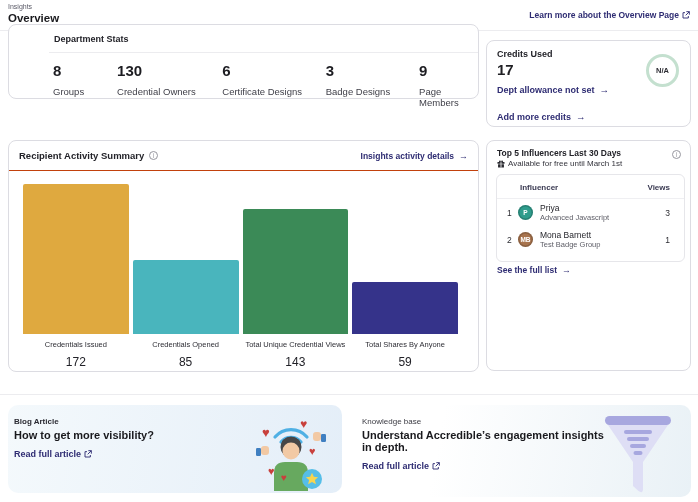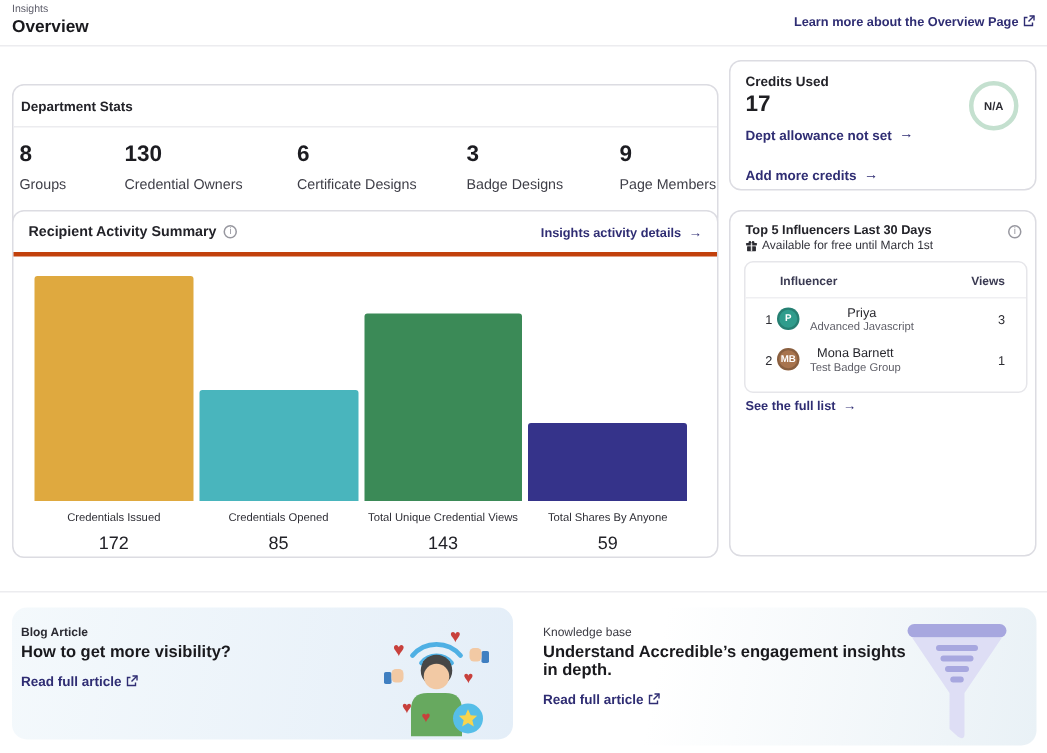--- a/index.html
+++ b/index.html
@@ -16,54 +16,54 @@
   .arrow-link::after { content:"\2192"; font-weight:400; margin-left:2px; font-size:1.05em; }
   .ext-icon { width:8px; height:8px; display:inline-block; }
 
   .divider-full { position:absolute; left:0; width:698px; border-top:1px solid #ececef; }
   .div-top { top:30px; }
   .div-bottom { top:394px; }
 
   .card { position:absolute; background:#fff; border:1px solid #dcdce2; border-radius:8px; }
 
   
-  #dept-card { left:8px; top:56px; width:471px; height:97px; }
+  #dept-card { left:8px; top:24px; width:471px; height:75px;padding-left:40px; }
   .card-head { display:flex; align-items:center; padding:0 10px 0 5px; height:28px; border-bottom:1px solid #ececef; font-size:9px; font-weight:700; color:#232329; }
   .stats-row { display:flex; padding:9px 0 0 4px; }
   .stat-col:nth-child(1){ width:70px; } .stat-col:nth-child(2){ width:115px; }
   .stat-col:nth-child(3){ width:113px; } .stat-col:nth-child(4){ width:102px; }
   .stat-value { font-size:15px; font-weight:700; color:#1c1c21; }
   .stat-label { font-size:9.5px; color:#3e3e47; margin-top:7px; }
 
   
   #credits-card { left:486px; top:40px; width:205px; height:87px; }
   .credits-title { position:absolute; left:10px; top:8px; font-size:9px; font-weight:700; color:#232329; }
   .credits-value { position:absolute; left:10px; top:20px; font-size:15px; font-weight:700; }
   .credits-link1 { position:absolute; left:10px; top:43px; font-size:9px; }
   .credits-link2 { position:absolute; left:10px; top:70px; font-size:9px; }
   .credits-gauge { position:absolute; right:11px; top:13px; width:33px; height:33px; border:3px solid #c4e0cf; border-radius:50%;
     display:flex; align-items:center; justify-content:center; font-size:7.5px; font-weight:700; color:#2c2c33; }
 
   
   #activity-card { left:8px; top:140px; width:471px; height:232px; }
-  .act-head { display:flex; align-items:center; height:30px; padding:0 10px 0 10px; border-bottom:3px solid #c2410c;justify-content:center; }
+  .act-head { display:flex; align-items:center; height:30px; padding:0 10px 0 10px; border-bottom:1px solid #c2410c;justify-content:center; }
   .act-title { font-size:9.5px; font-weight:700; color:#232329; }
   .info-icon { width:9px; height:9px; border:1px solid #97979f; border-radius:50%; color:#97979f;
     display:inline-flex; align-items:center; justify-content:center; margin-left:5px; font-size:6.5px; }
   .info-icon::after { content:"i"; }
   .act-link { margin-left:auto; font-size:8.5px; }
   .chart-wrap { display:flex; gap:4px; margin:10px 20px 0 14px; }
   .chart-col { flex:1; display:flex; flex-direction:column; }
   .bar-area { height:153px; display:flex; align-items:flex-end; }
   .bar { width:100%; border-radius:2px 2px 0 0; }
   .bar-label { text-align:center; font-size:7.5px; color:#2e2e35; margin-top:6px; white-space:nowrap; }
   .bar-value { text-align:center; font-size:12px; color:#222228; margin-top:6px; }
 
   
-  #influ-card { left:486px; top:140px; width:205px; height:231px;text-align:center; }
+  #influ-card { left:486px; top:140px; width:205px; height:231px; }
   .influ-title { position:absolute; left:10px; top:7px; font-size:8.5px; font-weight:700; color:#232329; }
   .influ-sub { position:absolute; left:10px; top:18px; font-size:8px; color:#34343c; display:flex; align-items:center; gap:3px; }
   .influ-info { position:absolute; right:9px; top:9px; margin:0; }
   .influ-table { position:absolute; left:9px; top:33px; width:189px; height:88px; border:1px solid #e6e6ea; border-radius:6px; background:#fff; }
   .tbl-head { display:flex; padding:8px 14px 6px 23px; border-bottom:1px solid #efeff2; font-size:8px; font-weight:700; color:#3a3a52; }
   .tbl-head .views { margin-left:auto; }
   .tbl-row { display:flex; align-items:center; padding:4px 14px 4px 10px; }
   .rank { width:11px; font-size:8.5px; color:#2d2d33; }
   .avatar { width:15px; height:15px; border-radius:50%; color:#fff; font-size:6.5px; font-weight:700;
     display:flex; align-items:center; justify-content:center; margin-right:7px; box-shadow:inset 0 0 0 1.5px rgba(0,0,0,0.18); }

